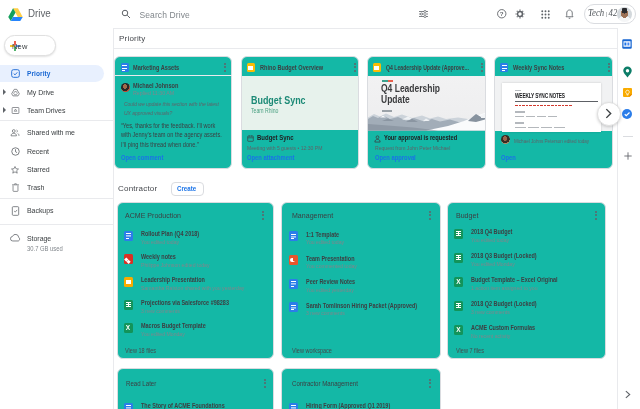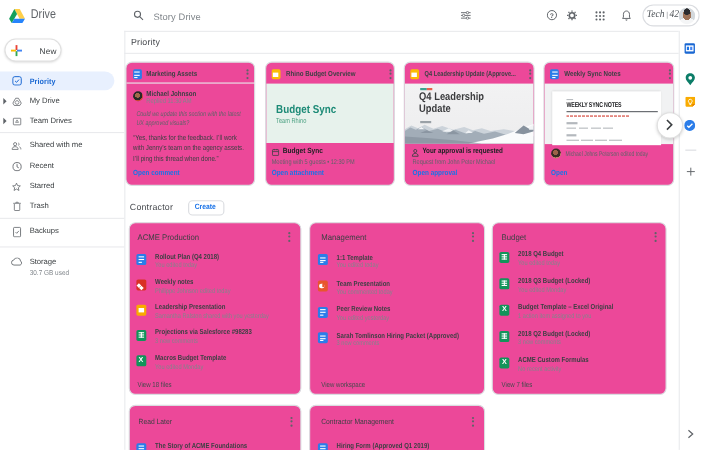--- a/index.html
+++ b/index.html
@@ -1,20 +1,20 @@
 <!DOCTYPE html>
 <html><head>
 <meta charset="utf-8">
 <style>
 * { margin:0; padding:0; box-sizing:border-box; }
 html,body { width:640px; height:409px; overflow:hidden; }
 body { font-family:"Liberation Sans",sans-serif; background:#fff; position:relative; -webkit-font-smoothing:antialiased; }
 .abs { position:absolute; }
 .ln { position:absolute; background:#e9eaed; }
-.card { position:absolute; background:#ec4899; border:1px solid #dadce0; border-radius:6px; }
+.card { position:absolute; background:#14b8a6; border:1px solid #dadce0; border-radius:6px; }
 .kebab { position:absolute; width:2px; height:2px; border-radius:50%; background:#5f6368; }
 .kebab:before, .kebab:after { content:""; position:absolute; left:0; width:2px; height:2px; border-radius:50%; background:#5f6368; }
 .kebab:before { top:-3.5px; } .kebab:after { top:3.5px; }
 .link { position:absolute; color:#1a73e8; font-weight:bold; font-size:6.7px; transform:scaleX(.87); transform-origin:0 0; white-space:nowrap; }
 .fi { position:absolute; border-radius:1.5px; }
 .ct { position:absolute; font-size:6.6px; font-weight:bold; color:#3c4043; transform:scaleX(.85); transform-origin:0 0; white-space:nowrap; }
 .rt { position:absolute; font-size:6.6px; font-weight:bold; color:#3c4043; transform:scaleX(.83); transform-origin:0 0; white-space:nowrap; }
 .rs { position:absolute; font-size:6.2px; color:#80868b; transform:scaleX(.83); transform-origin:0 0; white-space:nowrap; }
 .icn { position:absolute; width:9px; height:10px; border-radius:1.5px; }
 .icn.doc { background:#2b7de9; }
@@ -45,21 +45,21 @@
   <polygon points="33,2 67,2 100,62 66,62" fill="#ffcf48"></polygon>
   <polygon points="33,2 0,62 17,90 50,32" fill="#14a05c"></polygon>
   <polygon points="17,90 33,62 100,62 83,90" fill="#2684fc"></polygon>
 </svg>
 <div class="abs" style="left:28px;top:7px;font-size:11.5px;color:#5f6368;transform:scaleX(.85);transform-origin:0 0;">Drive</div>
 
 <svg class="abs" style="left:121px;top:9px;" width="10" height="10" viewBox="0 0 20 20">
   <circle cx="8" cy="8" r="5.5" fill="none" stroke="#5f6368" stroke-width="2"></circle>
   <line x1="12.5" y1="12.5" x2="18" y2="18" stroke="#5f6368" stroke-width="2"></line>
 </svg>
-<div class="abs" style="left:139.5px;top:9.5px;font-size:8.5px;color:#80868b;letter-spacing:.1px;">Story Drive</div>
+<div class="abs" style="left:139.5px;top:9.5px;font-size:8.5px;color:#80868b;letter-spacing:.1px;">Search Drive</div>
 
 <svg class="abs" style="left:419px;top:10px;" width="9" height="8" viewBox="0 0 18 16">
   <g stroke="#5f6368" stroke-width="1.6">
     <line x1="0" y1="3" x2="18" y2="3"></line>
       <line x1="0" y1="8" x2="18" y2="8"></line>
       <line x1="0" y1="13" x2="18" y2="13"></line>
   </g>
   <circle cx="12" cy="3" r="2.2" fill="#fff" stroke="#5f6368" stroke-width="1.4"></circle>
   <circle cx="5" cy="8" r="2.2" fill="#fff" stroke="#5f6368" stroke-width="1.4"></circle>
   <circle cx="12" cy="13" r="2.2" fill="#fff" stroke="#5f6368" stroke-width="1.4"></circle>
@@ -118,21 +118,21 @@
 <div class="ln" style="left:113px;top:28px;width:1px;height:381px;"></div>
 <div class="ln" style="left:617px;top:28px;width:1px;height:381px;"></div>
 
 <div class="abs" style="left:4px;top:35px;width:52px;height:21px;border:1px solid #e0e0e0;border-radius:11px;background:#fff;box-shadow:0 1px 2px rgba(0,0,0,.12);"></div>
 <svg class="abs" style="left:9px;top:39.5px;" width="12" height="12" viewBox="0 0 24 24">
   <rect x="10.3" y="2" width="3.4" height="9" fill="#ea4335"></rect>
   <rect x="10.3" y="13" width="3.4" height="9" fill="#34a853"></rect>
   <rect x="2" y="10.3" width="9" height="3.4" fill="#fbbc04"></rect>
   <rect x="13" y="10.3" width="9" height="3.4" fill="#4285f4"></rect>
 </svg>
-<div class="abs" style="left:36px;top:42.3px;font-size:7.5px;color:#3c4043;letter-spacing:.2px;">New</div>
+<div class="abs" style="left:12px;top:42.3px;font-size:7.5px;color:#3c4043;letter-spacing:.2px;">New</div>
 
 <div class="abs" style="left:0;top:65px;width:104px;height:17px;background:#e8f0fe;border-radius:0 9px 9px 0;"></div>
 <svg class="abs" style="left:11px;top:69px;" width="9" height="9" viewBox="0 0 20 20">
   <rect x="1.5" y="1.5" width="17" height="17" rx="4" fill="none" stroke="#1967d2" stroke-width="2"></rect>
   <polyline points="6,10.2 9,13 14,7.4" fill="none" stroke="#1967d2" stroke-width="2"></polyline>
 </svg>
 <div class="abs" style="left:27px;top:69.5px;font-size:7.1px;font-weight:bold;color:#1967d2;letter-spacing:.1px;transform:scaleX(.92);transform-origin:0 0;">Priority</div>
 
 <div class="abs" style="left:3px;top:89px;width:0;height:0;border-left:3.5px solid #5f6368;border-top:3px solid transparent;border-bottom:3px solid transparent;"></div>
 <svg class="abs" style="left:11px;top:88px;" width="9" height="9" viewBox="0 0 24 24">

